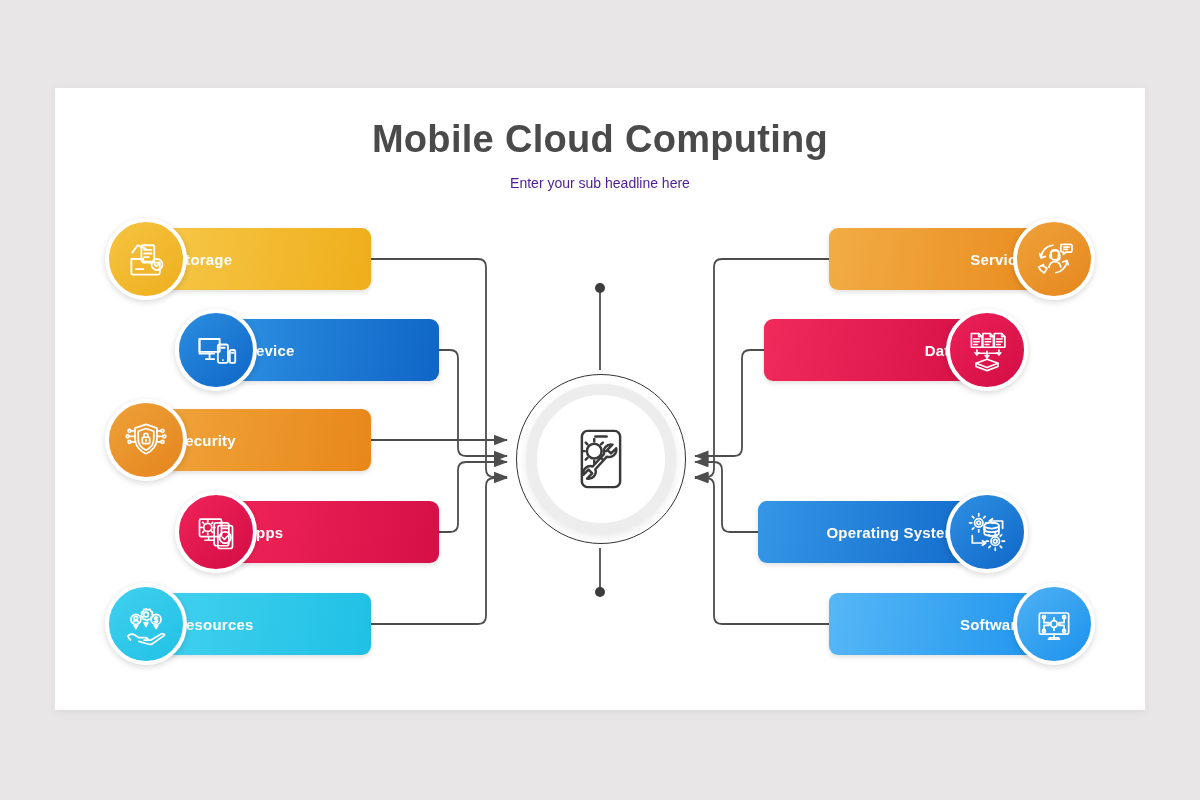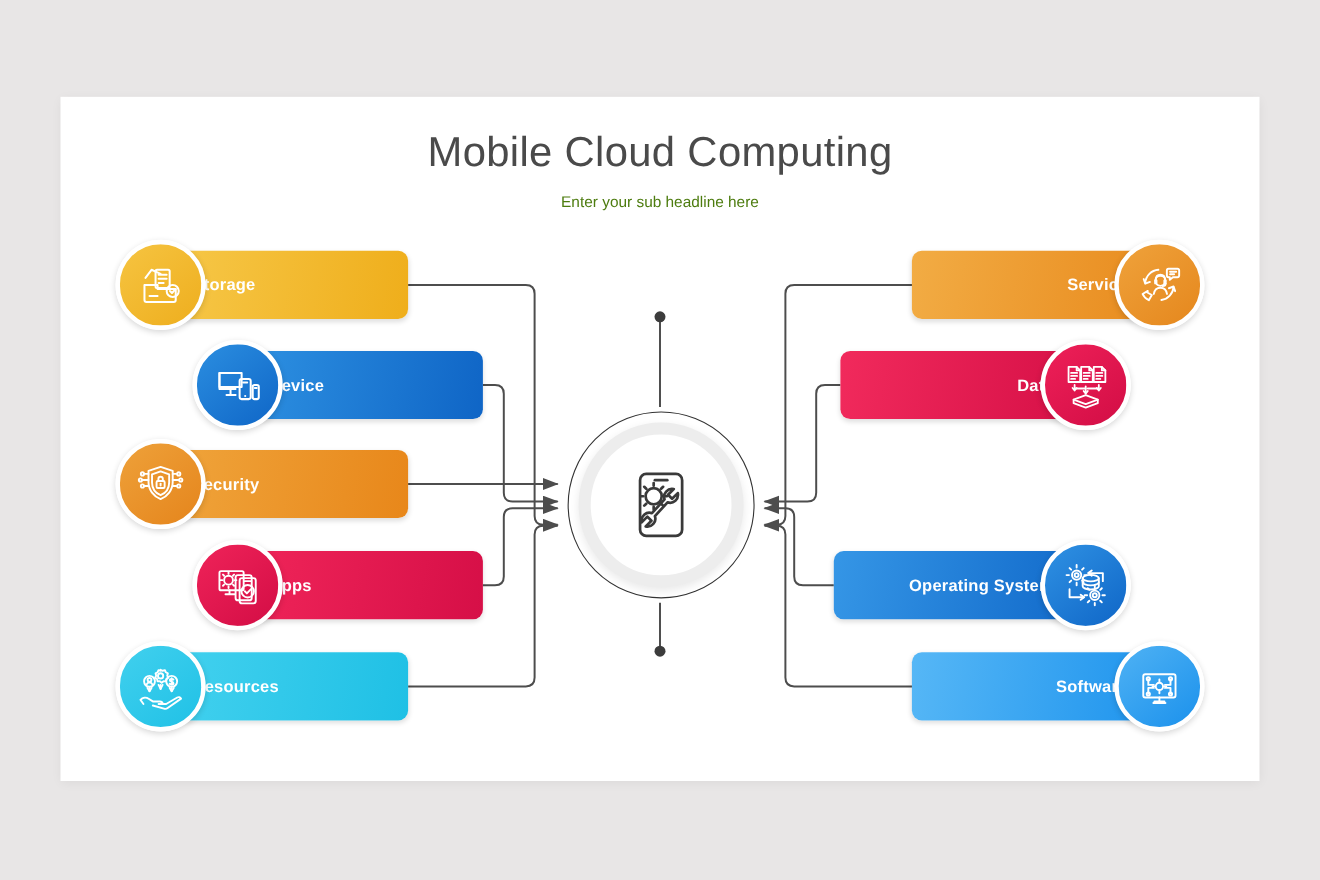--- a/index.html
+++ b/index.html
@@ -12,26 +12,26 @@
   #stage{position:relative;width:1200px;height:800px;}
 
   .card{
     position:absolute;left:55px;top:88px;width:1090px;height:622px;
     background:#ffffff;
     box-shadow:0 2px 10px rgba(0,0,0,.06);
   }
 
   .title{
     position:absolute;left:0;top:118px;width:1200px;text-align:center;
-    font-size:38px;color:#4a4a4a;font-weight:400;letter-spacing:.3px;
+    font-size:38px;color:#4a4a4a;font-weight:700;letter-spacing:.3px;
     font-family:"Liberation Sans", sans-serif;
   }
   .subtitle{
     position:absolute;left:0;top:175px;width:1200px;text-align:center;
-    font-size:14px;color:#4d7c0f;font-weight:400;
+    font-size:14px;color:#4c1d95;font-weight:400;
   }
 
   
   #wires{position:absolute;left:0;top:0;width:1200px;height:800px;}
 
   
   .node{position:absolute;height:62px;}
   .bar{
     position:absolute;top:0;height:62px;border-radius:9px;
     display:flex;align-items:center;

